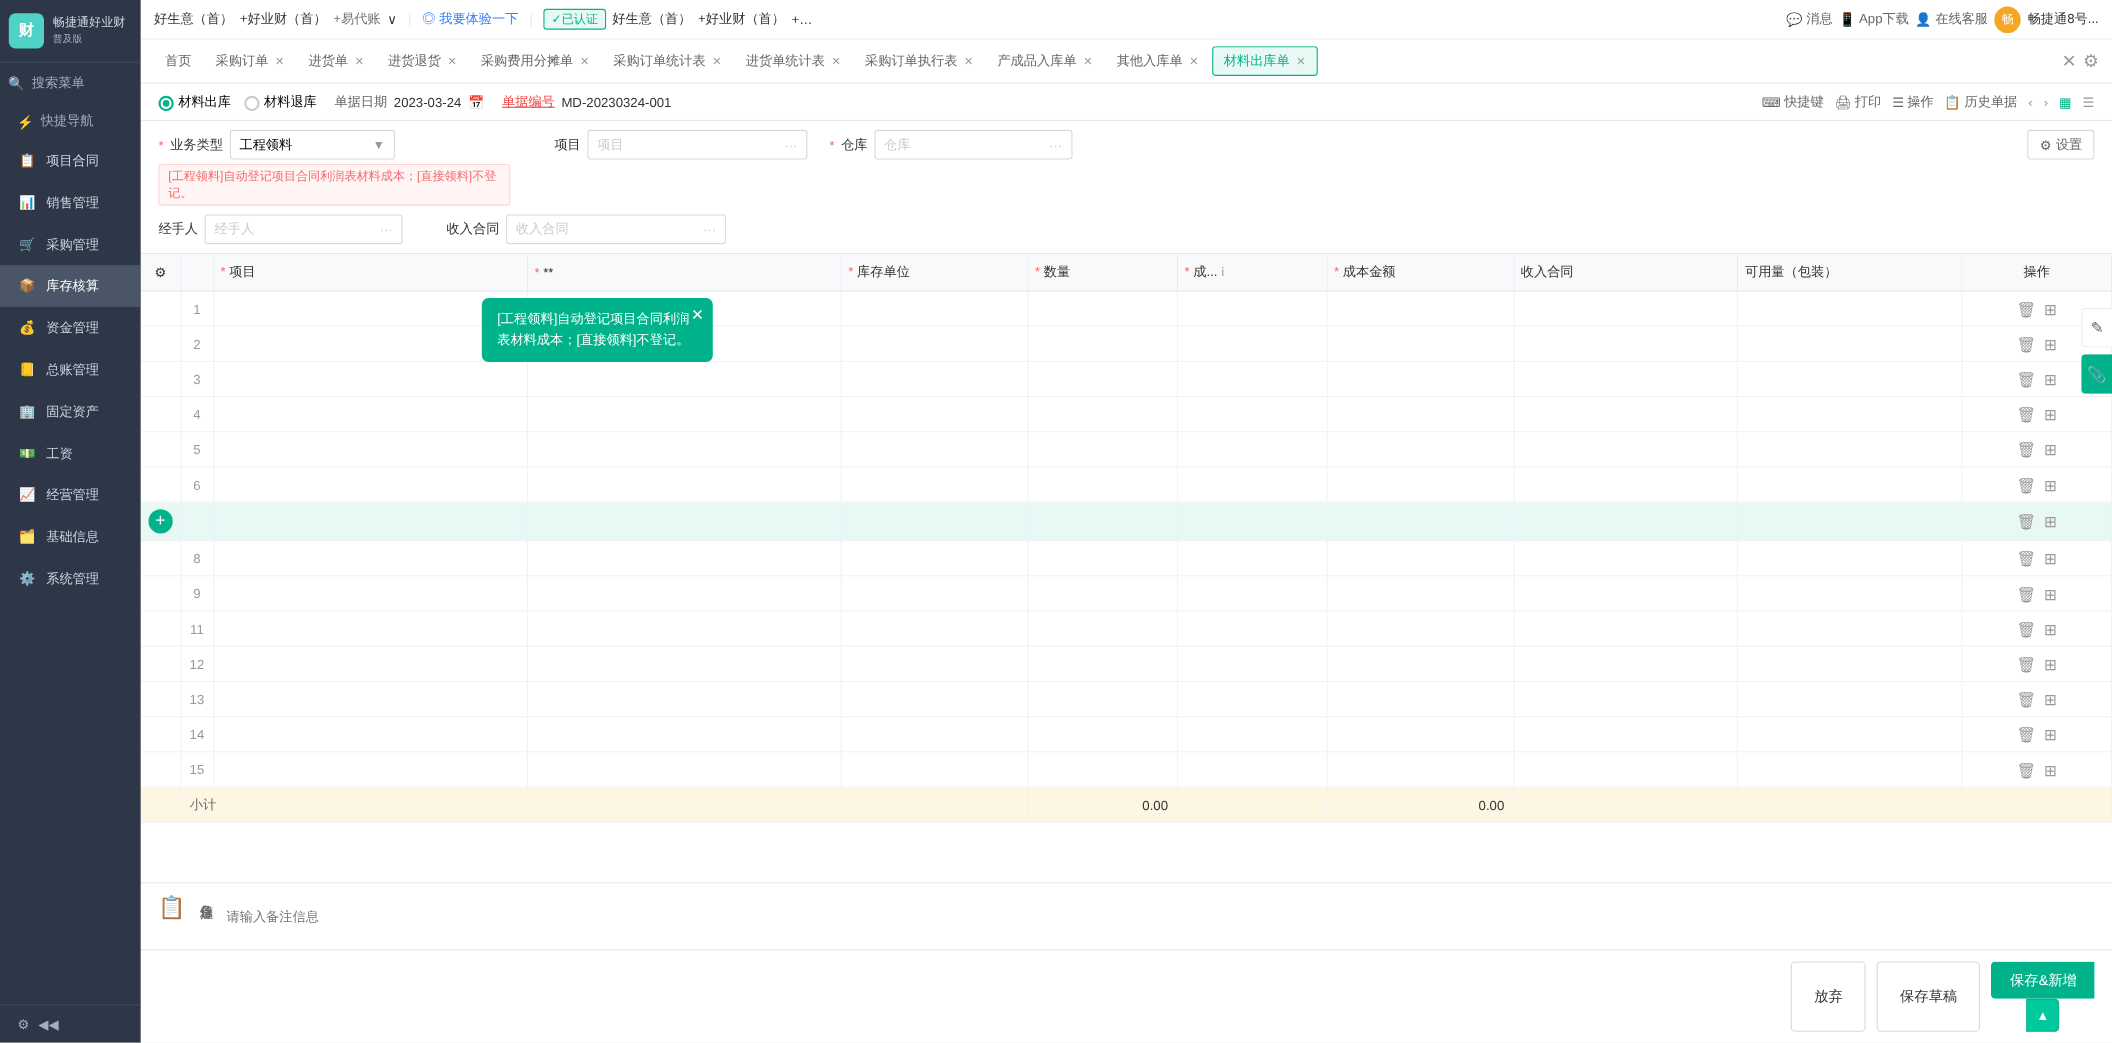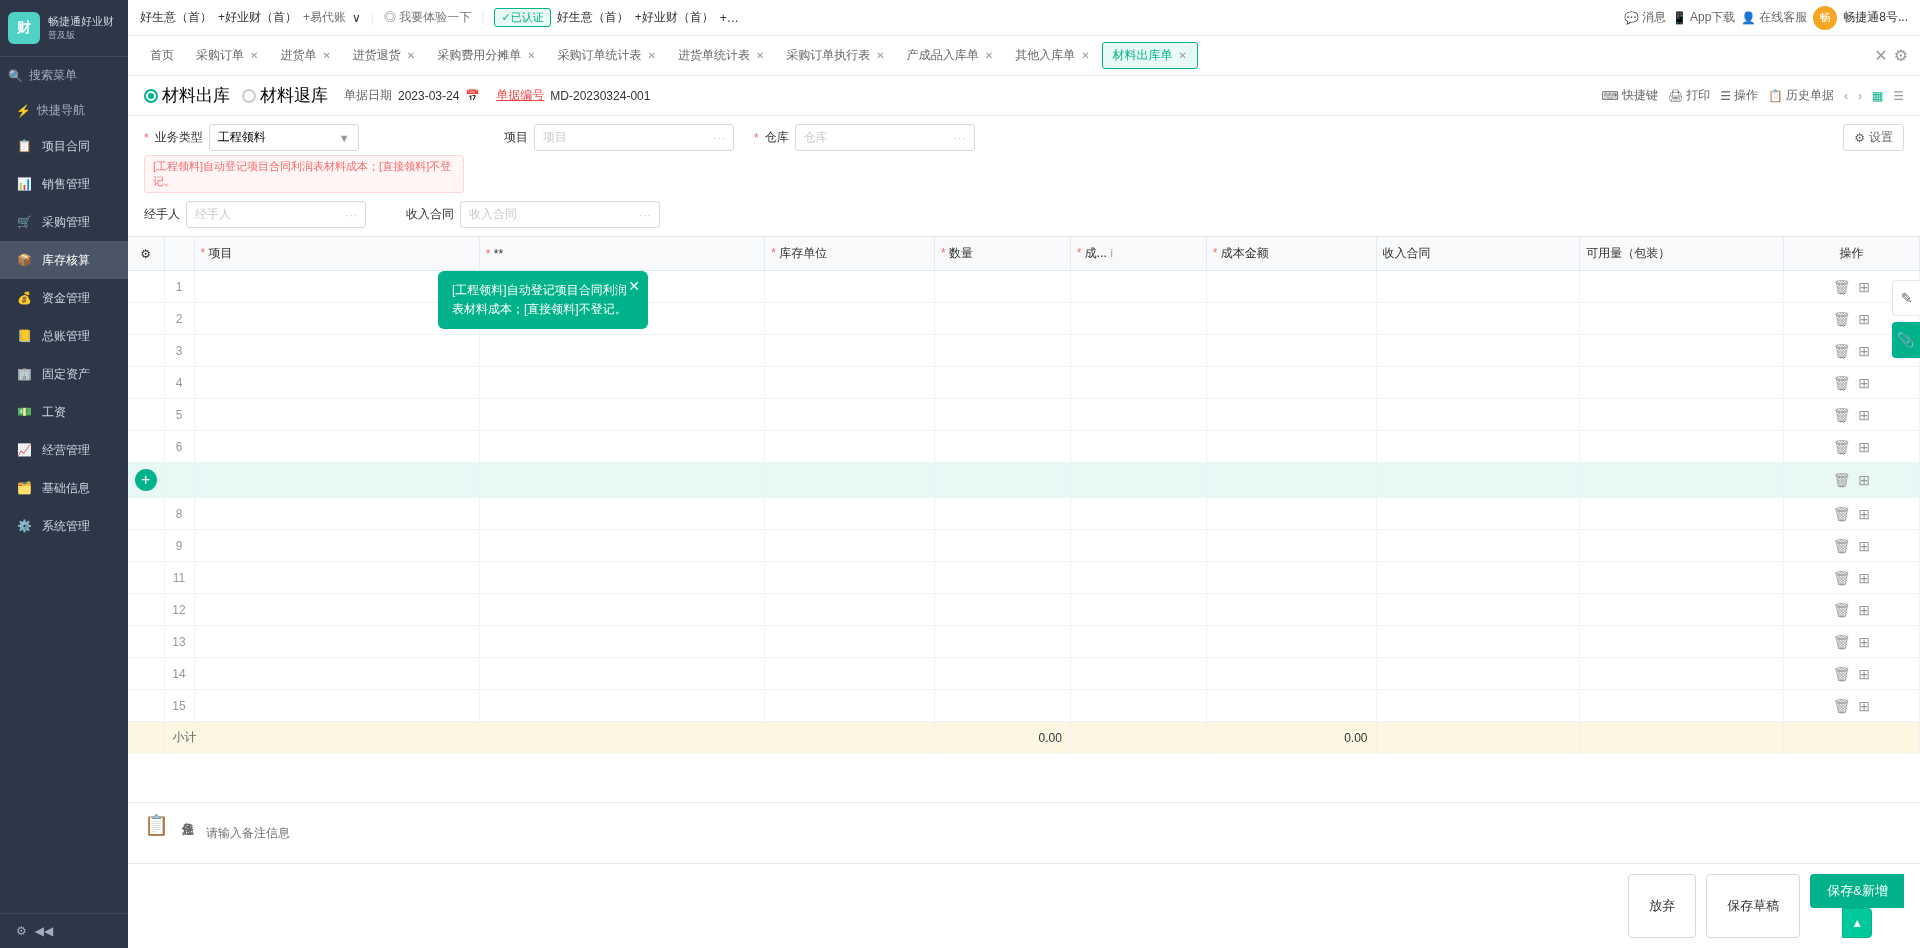--- a/index.html
+++ b/index.html
@@ -24,21 +24,21 @@
     
     .topbar { background: #fff; height: 40px; display: flex; align-items: center; padding: 0 12px; gap: 8px; border-bottom: 1px solid #e2e8f0; flex-shrink: 0; }
     .topbar-tabs { display: flex; align-items: center; gap: 2px; flex: 1; overflow: hidden; }
     .topbar-tab { display: flex; align-items: center; gap: 4px; padding: 4px 10px; font-size: 12px; color: #666; cursor: pointer; white-space: nowrap; border-radius: 3px; }
     .topbar-tab.active { background: #e8f8f5; color: #00b38a; border: 1px solid #00b38a; }
     .topbar-tab .close-x { font-size: 10px; color: #999; margin-left: 2px; }
 
     
     .content { flex: 1; overflow-y: auto; padding: 0; display: flex; flex-direction: column; }
     .radio-group { display: flex; gap: 12px; align-items: center; }
-    .radio-item { display: flex; align-items: center; gap: 4px; cursor: pointer; font-size: 17px; }
+    .radio-item { display: flex; align-items: flex-end; gap: 4px; cursor: pointer; font-size: 12px; }
     .radio-dot { width: 14px; height: 14px; border-radius: 50%; border: 2px solid #ccc; display: flex; align-items: center; justify-content: center; }
     .radio-dot.selected { border-color: #00b38a; }
     .radio-dot.selected::after { content: ''; width: 6px; height: 6px; border-radius: 50%; background: #00b38a; }
     .form-field { display: flex; align-items: center; gap: 6px; font-size: 12px; color: #333; }
 
     
     .tooltip-popup { position: absolute; background: #00b38a; color: #fff; border-radius: 6px; padding: 10px 14px; font-size: 12px; line-height: 1.6; max-width: 200px; z-index: 100; top: 195px; left: 310px; }
 
     
     .table-container { flex: 1; background: #fff; overflow: auto; }
@@ -144,21 +144,21 @@
 </div>
 
 <div class="main">
 
   <div style="background:#fff; height:36px; display:flex; align-items:center; padding:0 12px; gap:6px; border-bottom:1px solid #e2e8f0; font-size:12px; color:#333; flex-shrink:0;">
     <span style="cursor:pointer; color:#333;">好生意（首）</span>
     <span style="cursor:pointer; color:#333;">+好业财（首）</span>
     <span style="cursor:pointer; color:#737373;">+易代账</span>
     <span style="cursor:pointer; color:#333;">∨</span>
     <span style="color:#e2e8f0; margin:0 4px;">|</span>
-    <span style="cursor:pointer; color:#737373;">◎ 我要体验一下</span>
+    <span style="cursor:pointer; color:#3b82f6;">◎ 我要体验一下</span>
     <span style="color:#e2e8f0; margin:0 4px;">|</span>
     <span class="verified-tag" style="background:#e8f8f5; color:#00b38a; border:1px solid #00b38a; border-radius:3px; padding:1px 6px; font-size:11px;">✓已认证</span>
     <span style="cursor:pointer; color:#333;">好生意（首）</span>
     <span style="cursor:pointer; color:#333;">+好业财（首）</span>
     <span style="cursor:pointer; color:#333;">+…</span>
     <div style="flex:1;"></div>
     <span style="cursor:pointer; color:#666; display:flex; align-items:center; gap:3px;">💬 <span>消息</span></span>
     <span style="cursor:pointer; color:#666; display:flex; align-items:center; gap:3px;">📱 <span>App下载</span></span>
     <span style="cursor:pointer; color:#666; display:flex; align-items:center; gap:3px;">👤 <span>在线客服</span></span>
     <span style="cursor:pointer; width:24px; height:24px; background:#f5a623; border-radius:50%; display:inline-flex; align-items:center; justify-content:center; font-size:11px; color:#fff;">畅</span>

